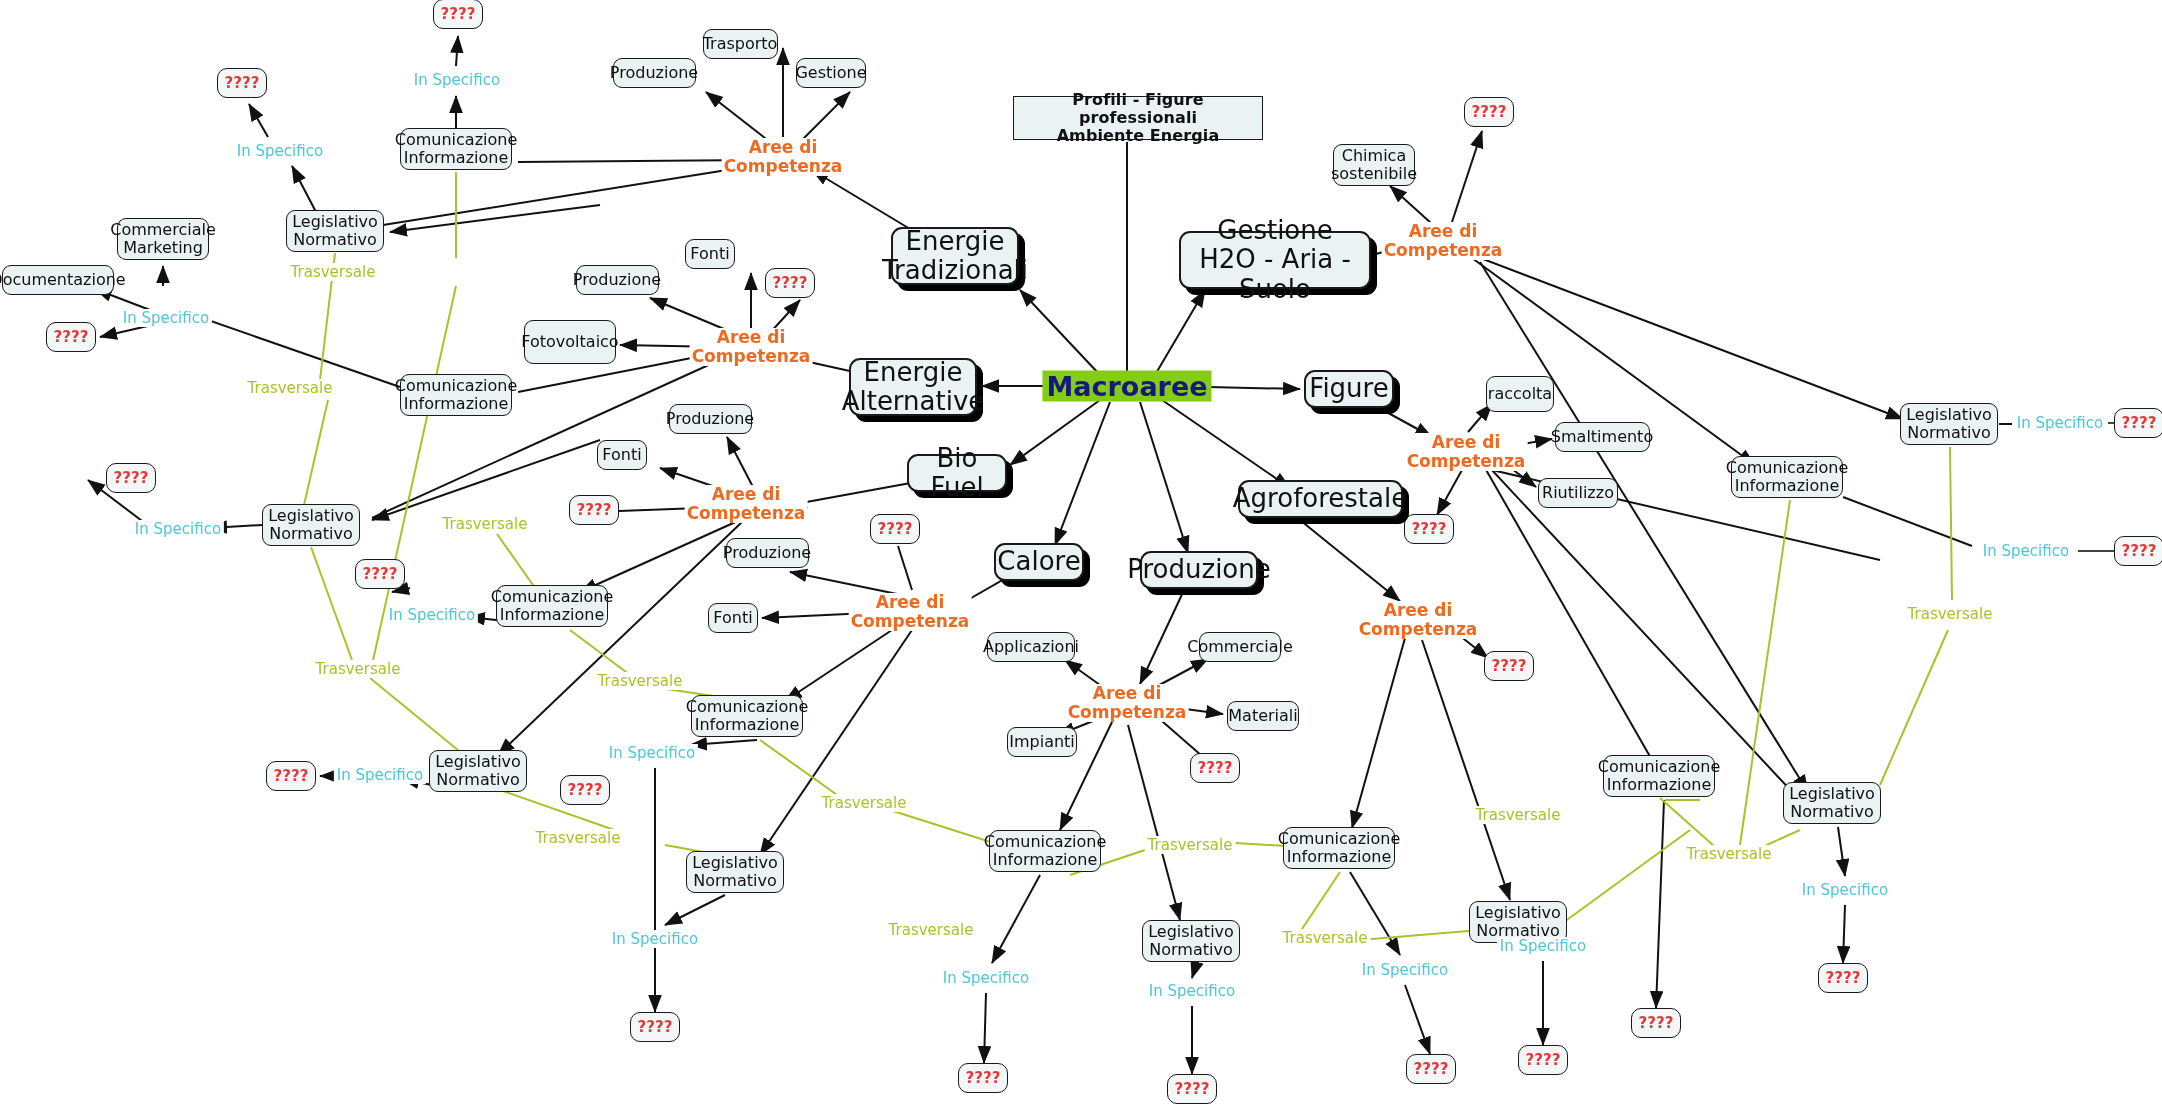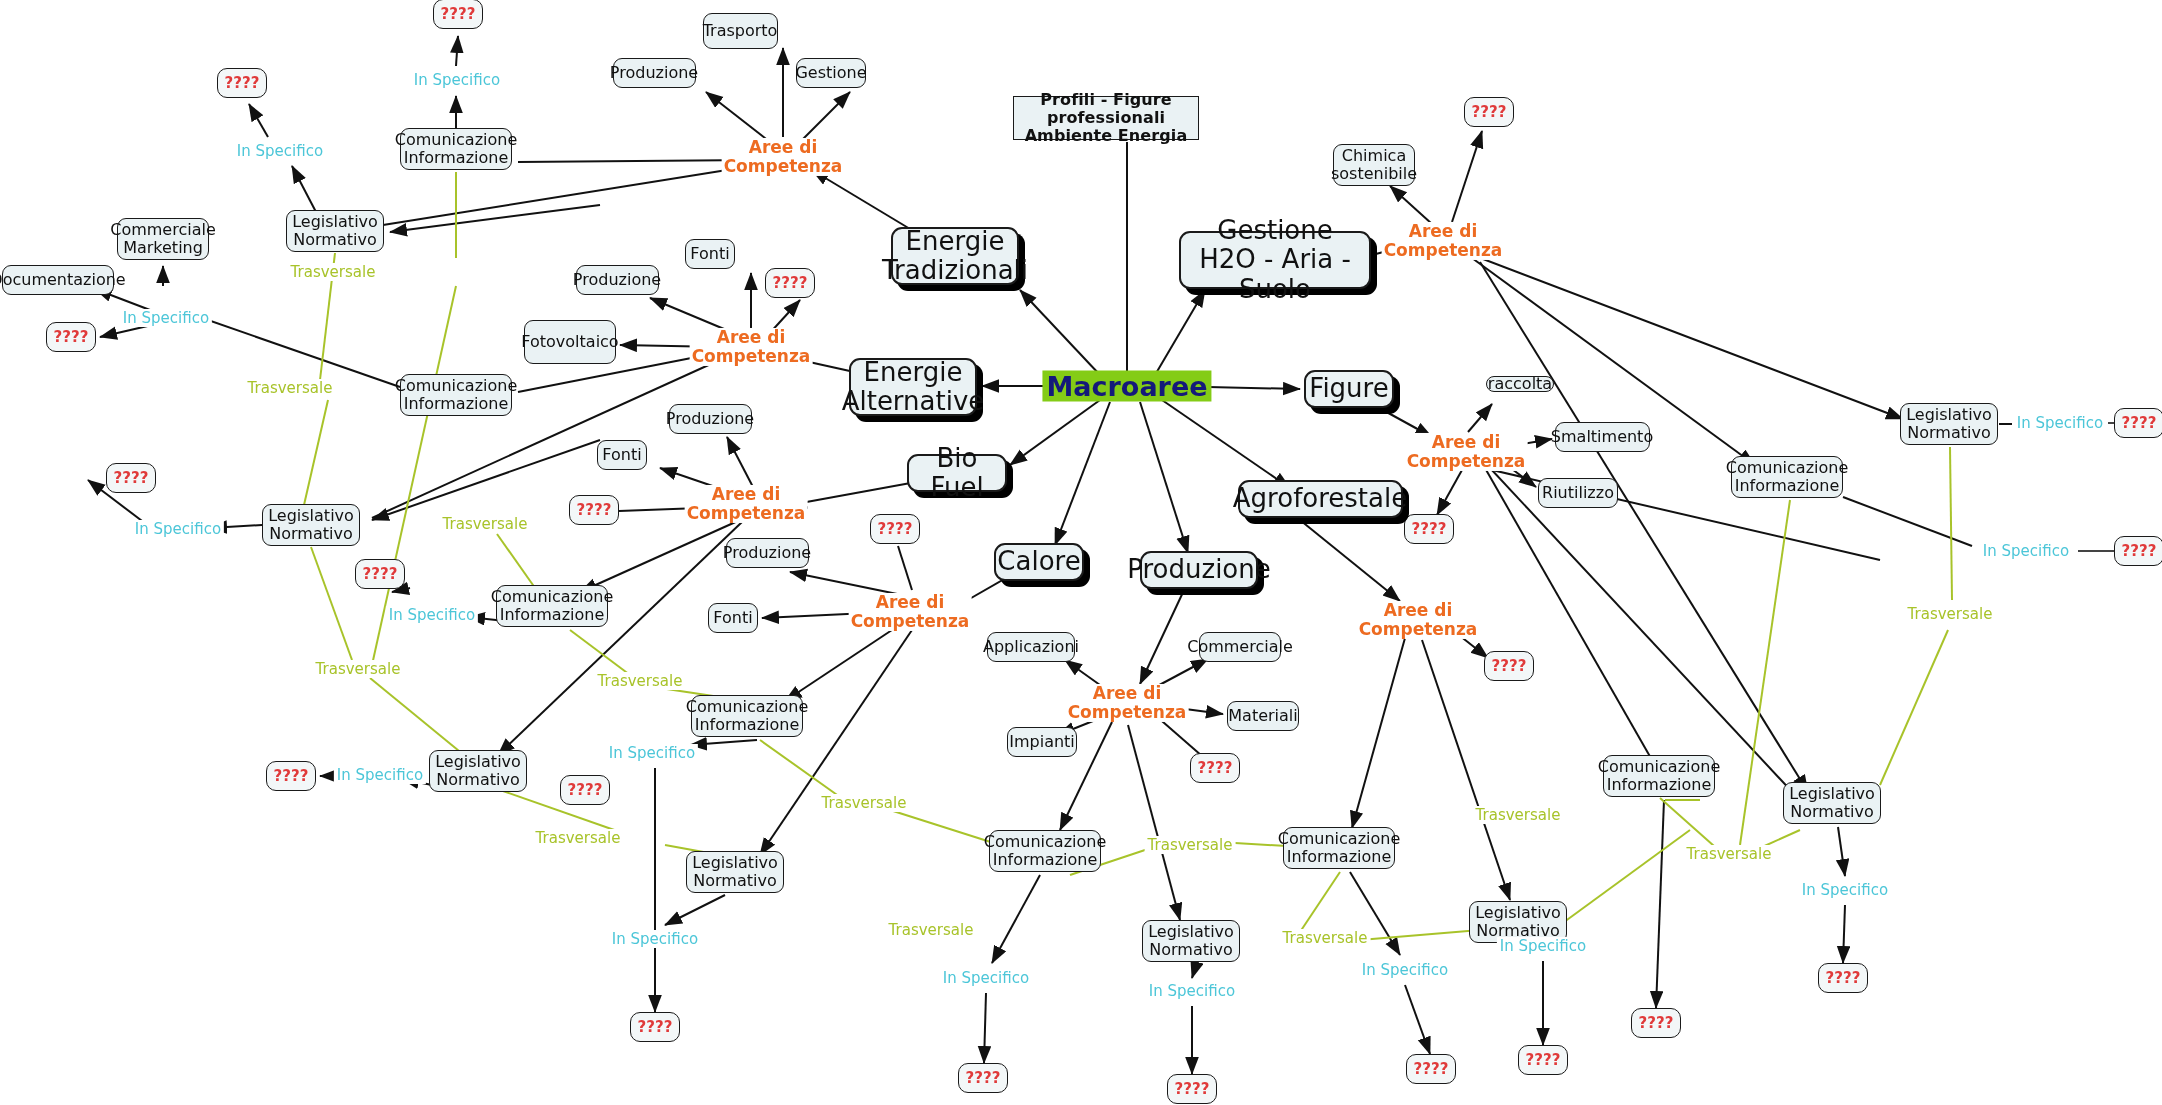--- a/index.html
+++ b/index.html
@@ -285,21 +285,21 @@
       <path d="M1665 800 L1700 800"></path>
       <path d="M1760 848 L1800 830"></path>
       <path d="M1790 500 L1740 845"></path>
       <path d="M1950 447 L1952 600"></path>
       <path d="M1948 630 L1880 785"></path>
       <path d="M1660 798 L1732 862"></path>
     </g>
   </svg>
 
   <div id="nodes">
-      <div class="node titlebox" style="left: 1013px; top: 96px; width: 186px; height: 44px;">Profili - Figure professionali
+      <div class="node titlebox" style="left: 1013px; top: 96px; width: 250px; height: 44px;">Profili - Figure professionali
 Ambiente Energia</div>
       <div class="tlabel root" style="left: 1127px; top: 386px;">Macroaree</div>
       <div class="node macro" style="left: 891px; top: 227px; width: 128px; height: 58px;">Energie
 Tradizionali</div>
       <div class="node macro" style="left: 1179px; top: 231px; width: 192px; height: 58px;">Gestione
 H2O - Aria - Suolo</div>
       <div class="node macro" style="left: 849px; top: 358px; width: 128px; height: 58px;">Energie
 Alternative</div>
       <div class="node macro" style="left: 1304px; top: 370px; width: 90px; height: 38px;">Figure</div>
       <div class="node macro" style="left: 907px; top: 454px; width: 100px; height: 38px;">Bio Fuel</div>
@@ -315,42 +315,42 @@
       <div class="tlabel aree" style="left: 910px; top: 612px;">Aree di
 Competenza</div>
       <div class="tlabel aree" style="left: 1127px; top: 703px;">Aree di
 Competenza</div>
       <div class="tlabel aree" style="left: 1443px; top: 241px;">Aree di
 Competenza</div>
       <div class="tlabel aree" style="left: 1466px; top: 452px;">Aree di
 Competenza</div>
       <div class="tlabel aree" style="left: 1418px; top: 620px;">Aree di
 Competenza</div>
-      <div class="node small" style="left: 702.5px; top: 13px; width: 75px; height: 36px;">Trasporto</div>
+      <div class="node small" style="left: 702.5px; top: 29px; width: 75px; height: 30px;">Trasporto</div>
       <div class="node small" style="left: 612.5px; top: 58px; width: 83px; height: 30px;">Produzione</div>
       <div class="node small" style="left: 796px; top: 58px; width: 70px; height: 30px;">Gestione</div>
       <div class="node small" style="left: 685px; top: 239px; width: 50px; height: 30px;">Fonti</div>
       <div class="node unknown small" style="left: 765px; top: 268px; width: 50px; height: 30px;">????</div>
       <div class="node small" style="left: 575.5px; top: 265px; width: 83px; height: 30px;">Produzione</div>
       <div class="node small" style="left: 524px; top: 320px; width: 92px; height: 44px;">Fotovoltaico</div>
       <div class="node small" style="left: 668.5px; top: 404px; width: 83px; height: 30px;">Produzione</div>
       <div class="node small" style="left: 597px; top: 440px; width: 50px; height: 30px;">Fonti</div>
       <div class="node unknown small" style="left: 569px; top: 495px; width: 50px; height: 30px;">????</div>
       <div class="node small" style="left: 725.5px; top: 538px; width: 83px; height: 30px;">Produzione</div>
       <div class="node small" style="left: 708px; top: 603px; width: 50px; height: 30px;">Fonti</div>
       <div class="node unknown small" style="left: 870px; top: 514px; width: 50px; height: 30px;">????</div>
       <div class="node small" style="left: 987px; top: 632px; width: 88px; height: 30px;">Applicazioni</div>
       <div class="node small" style="left: 1199px; top: 632px; width: 82px; height: 30px;">Commerciale</div>
       <div class="node small" style="left: 979px; top: 727px; width: 70px; height: 30px; margin-left: 28px;">Impianti</div>
       <div class="node small" style="left: 1227px; top: 701px; width: 72px; height: 30px;">Materiali</div>
       <div class="node unknown small" style="left: 1190px; top: 753px; width: 50px; height: 30px;">????</div>
       <div class="node small2" style="left: 1333px; top: 144px; width: 82px; height: 42px;">Chimica
 sostenibile</div>
       <div class="node unknown small" style="left: 1464px; top: 97px; width: 50px; height: 30px;">????</div>
-      <div class="node small" style="left: 1486px; top: 376px; width: 68px; height: 16px;">raccolta</div>
+      <div class="node small" style="left: 1486px; top: 376px; width: 68px; height: 36px;">raccolta</div>
       <div class="node small" style="left: 1554.5px; top: 422px; width: 95px; height: 30px;">Smaltimento</div>
       <div class="node small" style="left: 1538px; top: 478px; width: 80px; height: 30px;">Riutilizzo</div>
       <div class="node unknown small" style="left: 1404px; top: 514px; width: 50px; height: 30px;">????</div>
       <div class="node unknown small" style="left: 1484px; top: 651px; width: 50px; height: 30px;">????</div>
       <div class="node small2" style="left: 117px; top: 218px; width: 92px; height: 42px; text-align: center;">Commerciale
 Marketing</div>
       <div class="node small" style="left: 2px; top: 265px; width: 112px; height: 30px;">Documentazione</div>
       <div class="node small2" style="left: 400px; top: 128px; width: 112px; height: 42px;">Comunicazione
 Informazione</div>
       <div class="node small2" style="left: 400px; top: 374px; width: 112px; height: 42px;">Comunicazione

